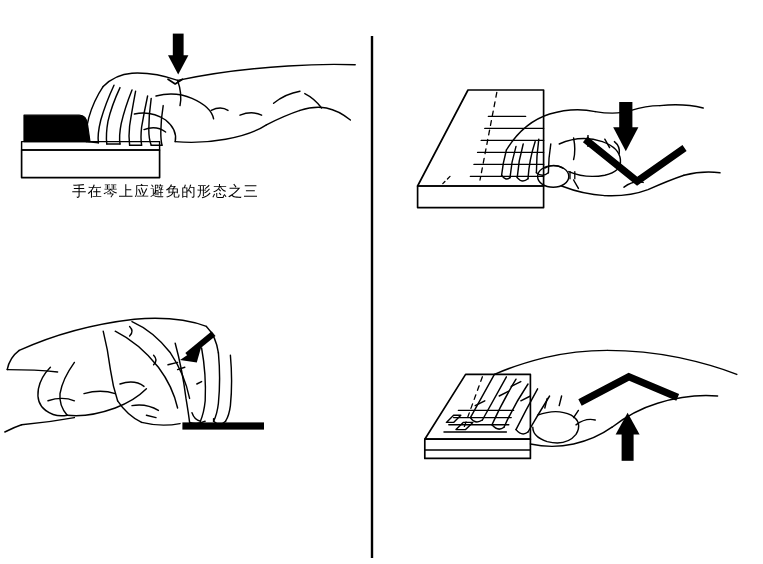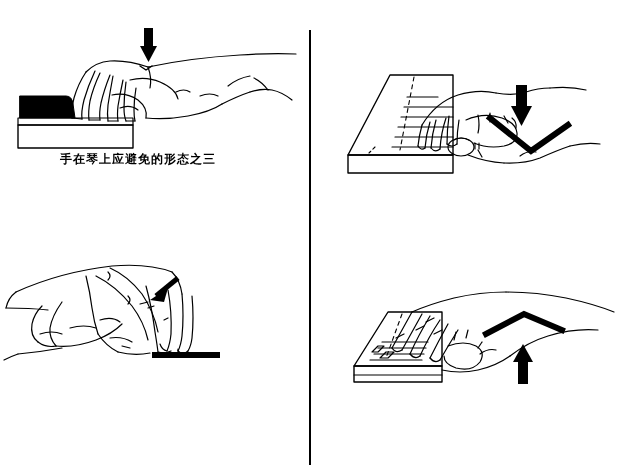--- a/index.html
+++ b/index.html
@@ -41,21 +41,21 @@
     color: #000000;
     letter-spacing: 1px;
     white-space: nowrap;
   }
   
   #panel-1 { left: 0px;   top: 0px;   width: 300px; height: 180px; }
   #panel-2 { left: 318px; top: 30px;  width: 318px; height: 180px; }
   #panel-3 { left: 0px;   top: 250px; width: 300px; height: 150px; }
   #panel-4 { left: 330px; top: 290px; width: 300px; height: 130px; }
 
-  #caption-1 { left: 60px;  top: 152px; font-weight: bold; }
+  #caption-1 { left: 60px;  top: 152px; }
 </style>
 </head>
 <body>
 
 <div id="page">
 
   <div class="divider"></div>
 
   <div class="panel" id="panel-1">
     <svg class="figure" width="300" height="180" viewBox="0 0 300 180">

